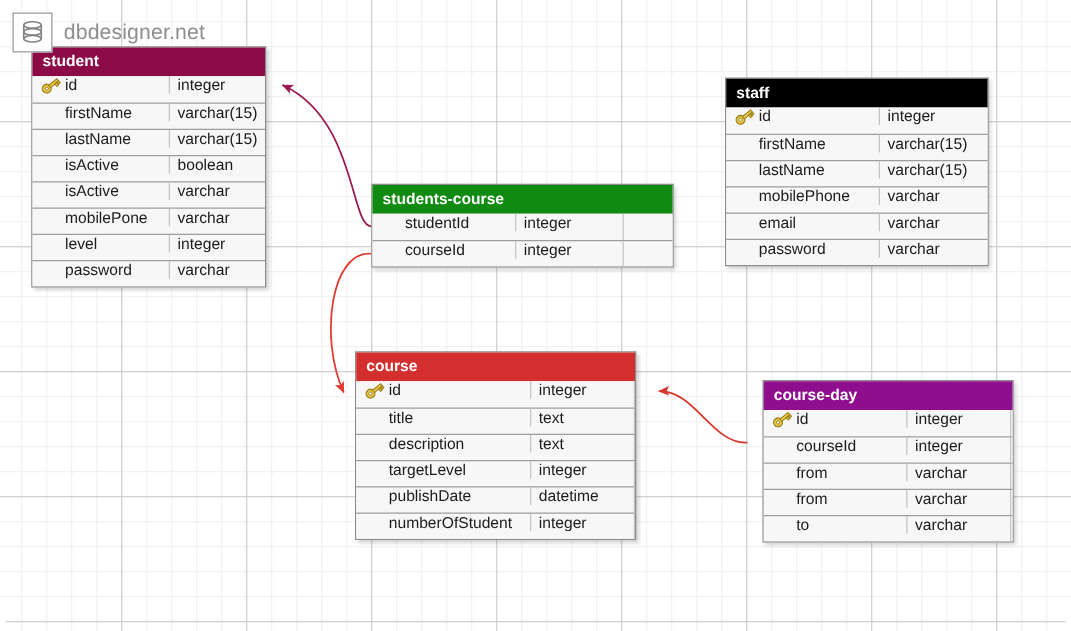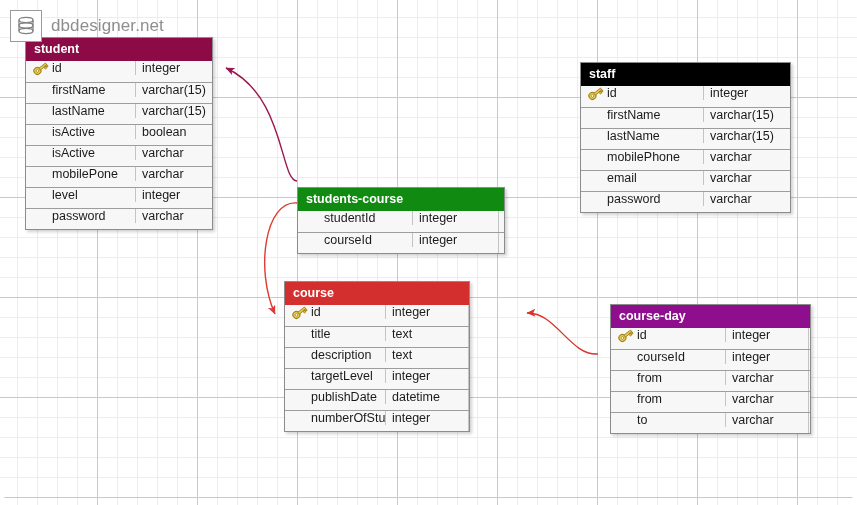--- a/index.html
+++ b/index.html
@@ -281,38 +281,38 @@
           <div class="field-name">email</div>
           <div class="field-type">varchar</div>
         </div>
         <div class="field-row">
           <div class="field-key"></div>
           <div class="field-name">password</div>
           <div class="field-type">varchar</div>
         </div>
       </div>
     </div>
-    <div class="entity ent-scourse" style="left: 297px; top: 147px; width: 208px; margin-top: 40px;">
+    <div class="entity ent-scourse" style="left: 297px; top: 147px; width: 242px;">
       <div class="entity-title" style="background: rgb(16, 138, 16);">students-course</div>
       <div class="fields">
         <div class="field-row">
           <div class="field-key"></div>
           <div class="field-name">studentId</div>
           <div class="field-type">integer</div>
           <div class="field-tail"></div>
         </div>
         <div class="field-row">
           <div class="field-key"></div>
           <div class="field-name">courseId</div>
           <div class="field-type">integer</div>
           <div class="field-tail"></div>
         </div>
       </div>
     </div>
-    <div class="entity ent-course" style="left: 284px; top: 281px; width: 186px;">
+    <div class="entity ent-course" style="left: 284px; top: 281px; width: 225px;">
       <div class="entity-title" style="background: rgb(211, 47, 47);">course</div>
       <div class="fields">
         <div class="field-row">
           <div class="field-key">
             <svg class="key-icon" width="17" height="15" viewBox="0 0 17 15" aria-hidden="true">
               <g transform="rotate(-38 8.5 7.5)">
                 <circle cx="4.6" cy="7.5" r="3.5" fill="#e8c84a" stroke="#9a7c15" stroke-width="1"></circle>
                 <circle cx="4.6" cy="7.5" r="1.3" fill="#ffffff" stroke="#9a7c15" stroke-width="0.7"></circle>
                 <rect x="7.4" y="6.3" width="8.4" height="2.4" fill="#e8c84a" stroke="#9a7c15" stroke-width="0.8"></rect>
                 <rect x="12.0" y="8.4" width="1.7" height="2.6" fill="#e8c84a" stroke="#9a7c15" stroke-width="0.8"></rect>

